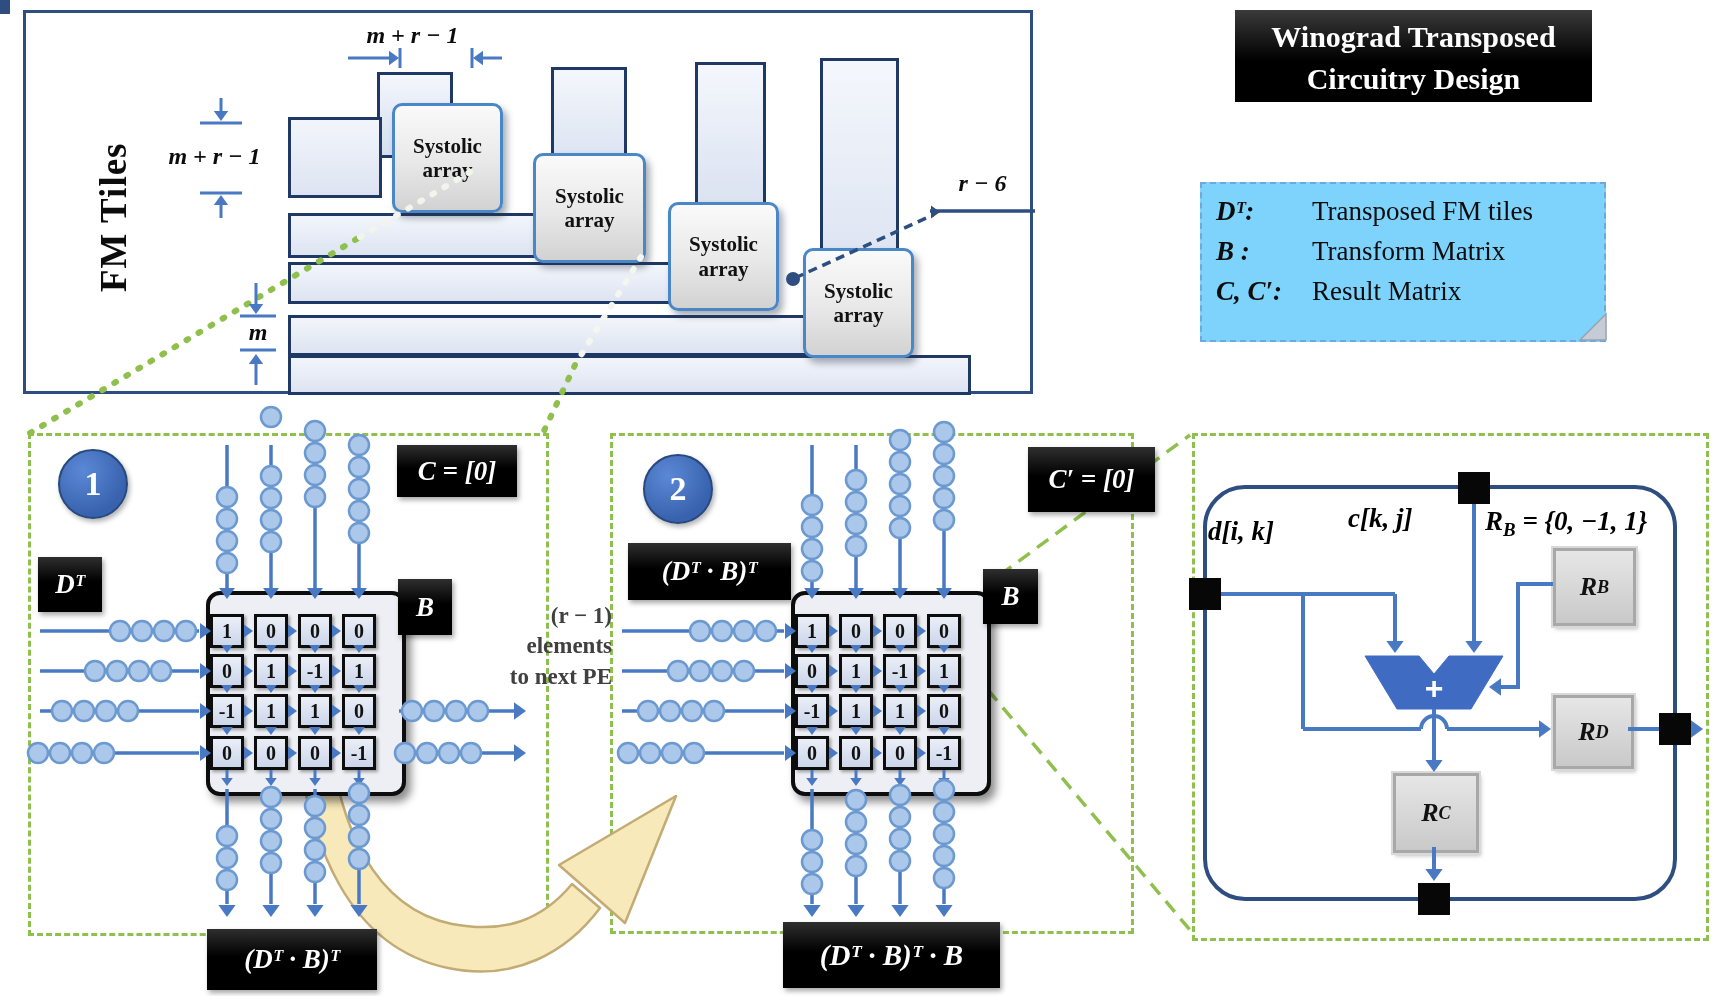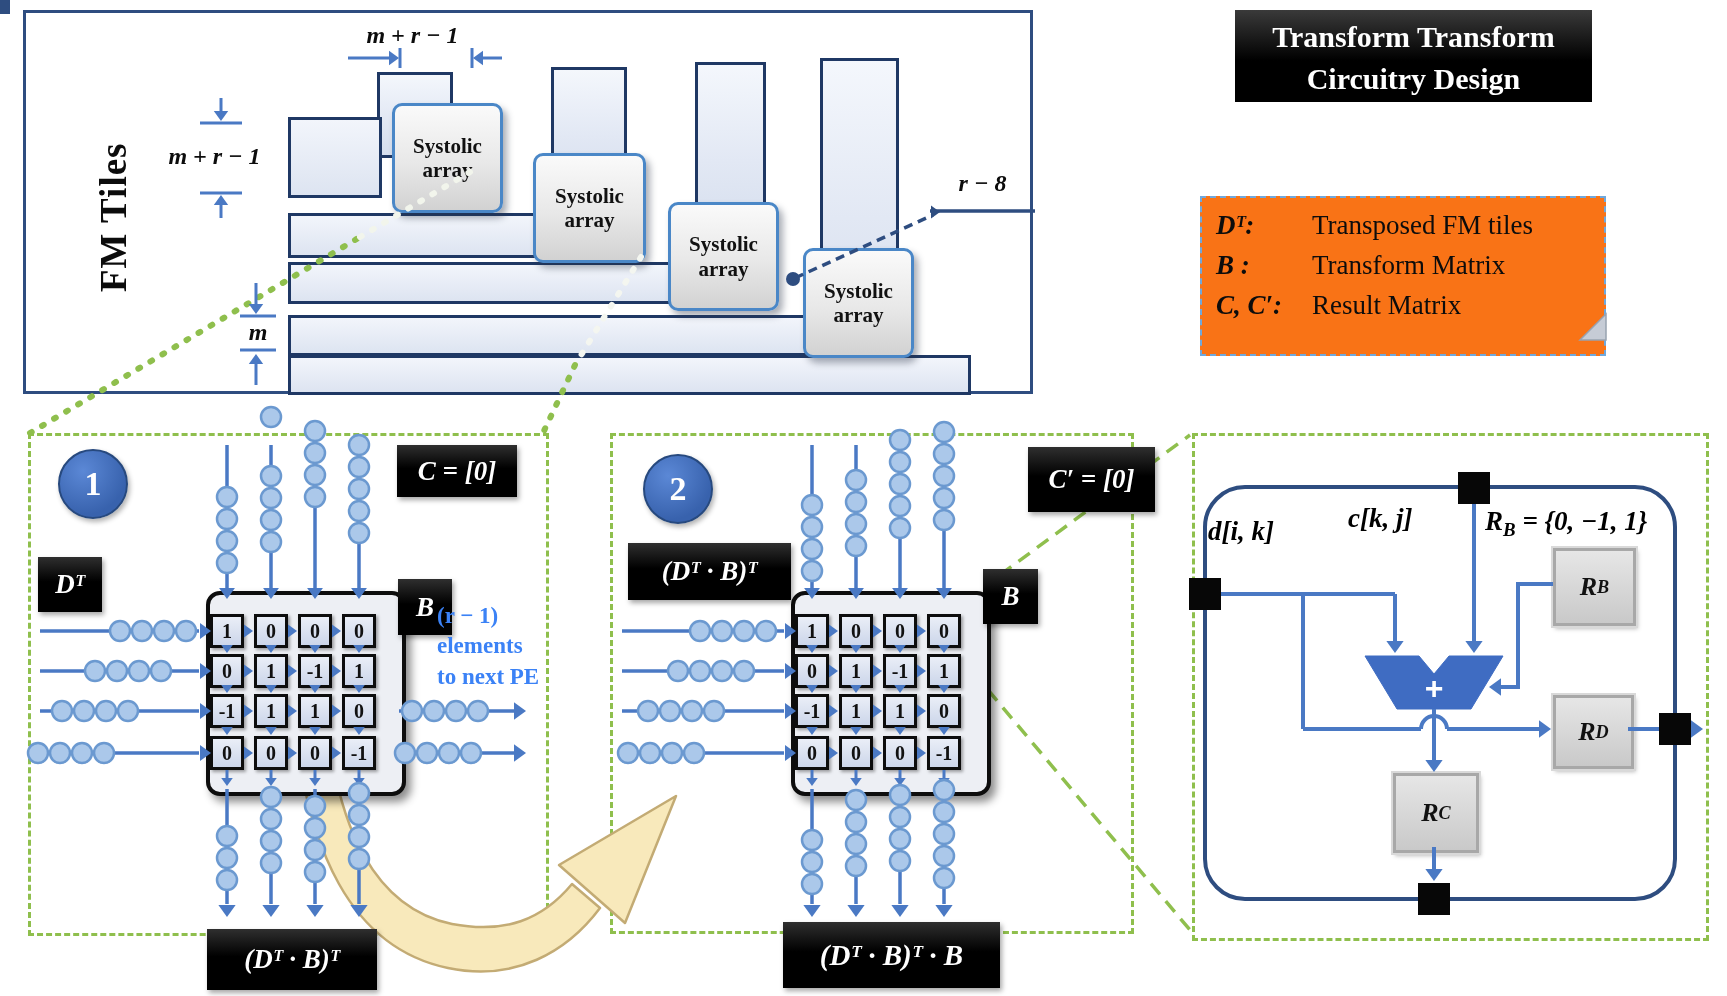--- a/index.html
+++ b/index.html
@@ -29,28 +29,28 @@
      display:flex;align-items:center;justify-content:center;box-shadow:2px 3px 5px rgba(0,0,0,.3);}
   .blackbox{z-index:6;background:linear-gradient(180deg,#2f2f2f 0%,#000 45%);color:#fff;
      display:flex;align-items:center;justify-content:center;font-style:italic;font-weight:bold;
      font-size:27px;box-shadow:2px 3px 5px rgba(0,0,0,.35);}
   .matrix{z-index:5;background:#edeff4;border:4px solid #0d0d0d;border-radius:14px;
      box-shadow:5px 6px 8px rgba(0,0,0,.45);}
   .cell{z-index:6;width:34px;height:34px;box-sizing:border-box;border:3px solid #0d0d0d;
      background:linear-gradient(180deg,#eaeef7 0%,#ccd6ea 100%);
      display:flex;align-items:center;justify-content:center;
      font-weight:bold;font-size:20px;color:#111;box-shadow:2px 2px 3px rgba(0,0,0,.35);}
-  .note{z-index:6;font-weight:bold;font-size:23px;color:#3b82f6;text-align:left;line-height:1.32;
+  .note{z-index:6;font-weight:bold;font-size:23px;color:#404040;text-align:right;line-height:1.32;
      font-family:"Liberation Serif",serif;}
   
   .title-banner{left:1235px;top:10px;width:357px;height:92px;z-index:6;
      background:linear-gradient(180deg,#3a3a3a 0%,#000 55%);color:#fff;text-align:center;
      font-weight:bold;font-size:30px;line-height:1.4;padding-top:6px;box-sizing:border-box;}
-  .legend-box{left:1200px;top:196px;width:406px;height:160px;z-index:6;border:2px dashed #6fa8dc;
-     background:#f97316;box-sizing:border-box;padding:12px 0 0 14px;}
+  .legend-box{left:1200px;top:182px;width:406px;height:160px;z-index:6;border:2px dashed #6fa8dc;
+     background:#7dd3fc;box-sizing:border-box;padding:12px 0 0 14px;}
   .legend-row{display:flex;align-items:baseline;height:40px;}
   .legend-symbol{width:96px;font-style:italic;font-weight:bold;font-size:27px;color:#0c0c0c;}
   .legend-description{font-size:27px;color:#0c0c0c;}
   
   .register{z-index:6;background:linear-gradient(180deg,#e6e6e6 0%,#c9c9c9 100%);
      border:3px solid #a8a8a8;outline:2px solid #d9d9d9;display:flex;align-items:center;justify-content:center;
      font-style:italic;font-weight:bold;font-size:26px;color:#111;box-shadow:2px 3px 4px rgba(0,0,0,.25);}
   .pe-label{z-index:6;font-style:italic;font-weight:bold;font-size:27px;color:#000000;}
   sub{font-size:70%;}
 </style>
@@ -98,24 +98,24 @@
     <span>array</span>
   </div>
   <div class="abs sa-box" style="left:803px;top:248px;width:105px;height:104px">
     <span>Systolic</span>
     <span>array</span>
   </div>
 
   <div class="abs dim-label" style="left:345px;top:22px;width:135px">m + r − 1</div>
   <div class="abs dim-label" style="left:152px;top:143px;width:125px">m + r − 1</div>
   <div class="abs dim-label" style="left:238px;top:319px;width:40px">m</div>
-  <div class="abs dim-label" style="left:930px;top:170px;width:105px">r − 8</div>
+  <div class="abs dim-label" style="left:930px;top:170px;width:105px">r − 6</div>
 
   <div class="abs title-banner">
-    <div>Transform Transform</div>
+    <div>Winograd Transposed</div>
     <div>Circuitry Design</div>
   </div>
   <div class="abs legend-box">
     <div class="legend-row">
       <span class="legend-symbol">Dᵀ:</span>
       <span class="legend-description">Transposed FM tiles</span>
     </div>
     <div class="legend-row">
       <span class="legend-symbol">B  :</span>
       <span class="legend-description">Transform Matrix</span>

